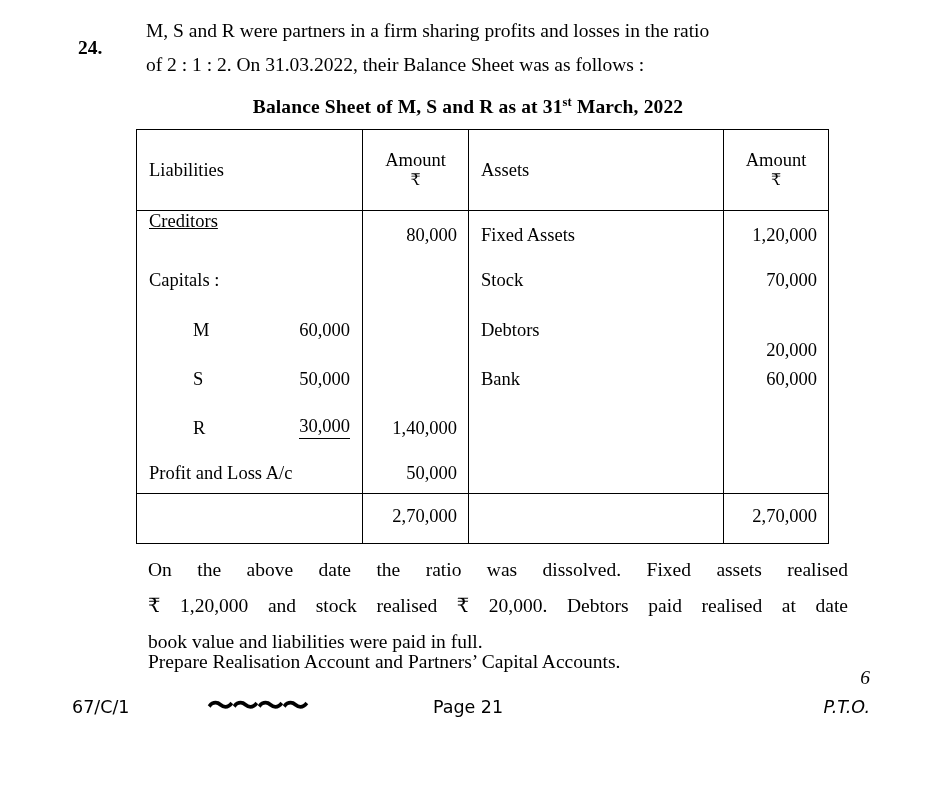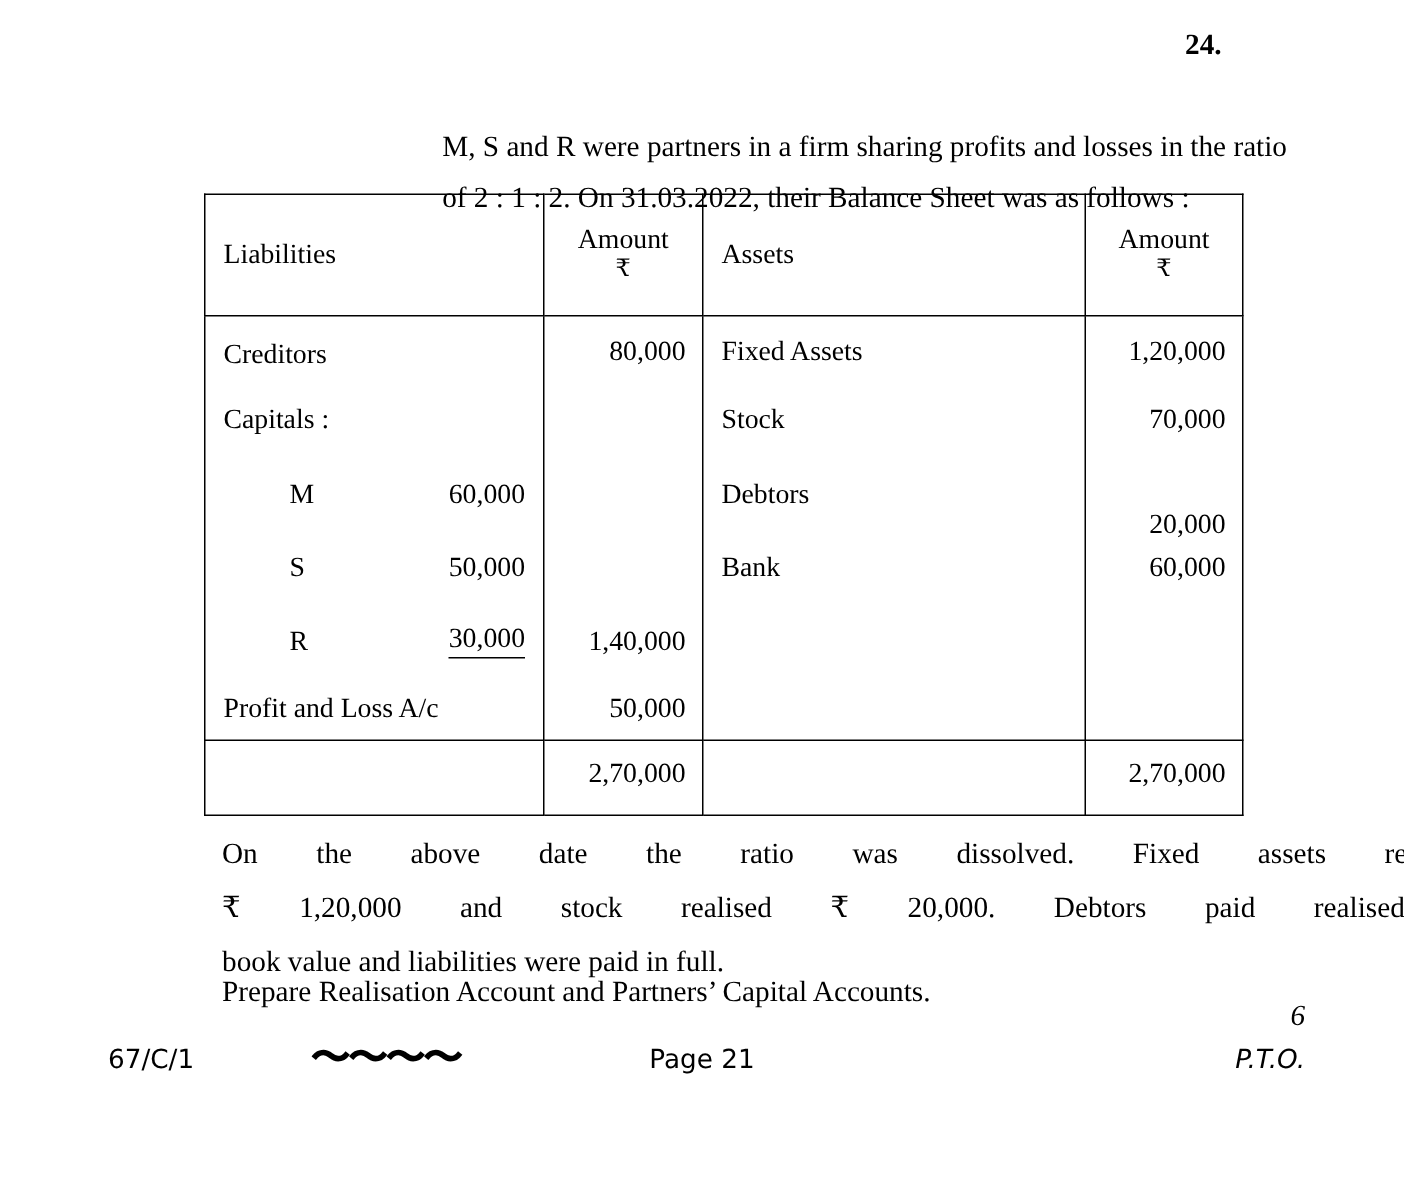--- a/index.html
+++ b/index.html
@@ -23,22 +23,21 @@
 
   
   .q-block {
     position: absolute;
     left: 78px;
     top: 14px;
     width: 780px;
   }
   .q-row {
     display: flex;
-    align-items: flex-end;
-    flex-direction: column;
+    align-items: center;
   }
   .q-num {
     width: 68px;
     flex: 0 0 68px;
     font-weight: bold;
     font-size: 19.5px;
     line-height: 34px;
   }
   .q-body {
     flex: 1 1 auto;
@@ -164,21 +163,20 @@
     width: 700px;
     font-size: 19.5px;
     line-height: 36px;
   }
   .para-1 { top: 552px; }
   .para-2 { top: 644px; }
   .justified-line {
     display: flex;
     justify-content: space-between;
     white-space: nowrap;
-    gap: 39px;
   }
   .last-line { display: block; white-space: nowrap; }
 
   .marks {
     position: absolute;
     right: 66px;
     top: 660px;
     font-style: italic;
     font-size: 19.5px;
     line-height: 36px;
@@ -231,20 +229,23 @@
   <div class="q-block">
     <div class="q-row">
       <div class="q-num">24.</div>
       <div class="q-body">
         <span class="q-line">M, S and R were partners in a firm sharing profits and losses in the ratio</span>
         <span class="q-line">of 2 : 1 : 2. On 31.03.2022, their Balance Sheet was as follows :</span>
       </div>
     </div>
   </div>
 
+  <div class="table-title">
+    <span>Balance Sheet of M, S and R as at 31</span><sup>st</sup><span> March, 2022</span>
+  </div>
 
   <div class="bs-wrap">
     <table class="bs">
       <colgroup>
         <col class="col-lia">
           <col class="col-amt1">
           <col class="col-ass">
           <col class="col-amt2">
       </colgroup>
       <tbody>
@@ -266,21 +267,21 @@
               <span>Amount</span>
               <span class="rupee">₹</span>
             </div>
           </td>
         </tr>
 
         <tr>
 
           <td class="body-cell">
             <div class="cell-pad">
-              <span class="item" style="top:16px;">Creditors</span>
+              <span class="item" style="top:0;text-decoration:underline;">Creditors</span>
               <span class="item" style="top:59px;">Capitals :</span>
               <span class="item indent" style="top:109px;">M</span>
               <span class="item indent" style="top:158px;">S</span>
               <span class="item indent" style="top:207px;">R</span>
               <span class="item" style="top:252px;">Profit and Loss A/c</span>
 
               <span class="subamt" style="top:109px;">60,000</span>
               <span class="subamt" style="top:158px;">50,000</span>
               <span class="subamt ruled" style="top:205px;">30,000</span>
             </div>

